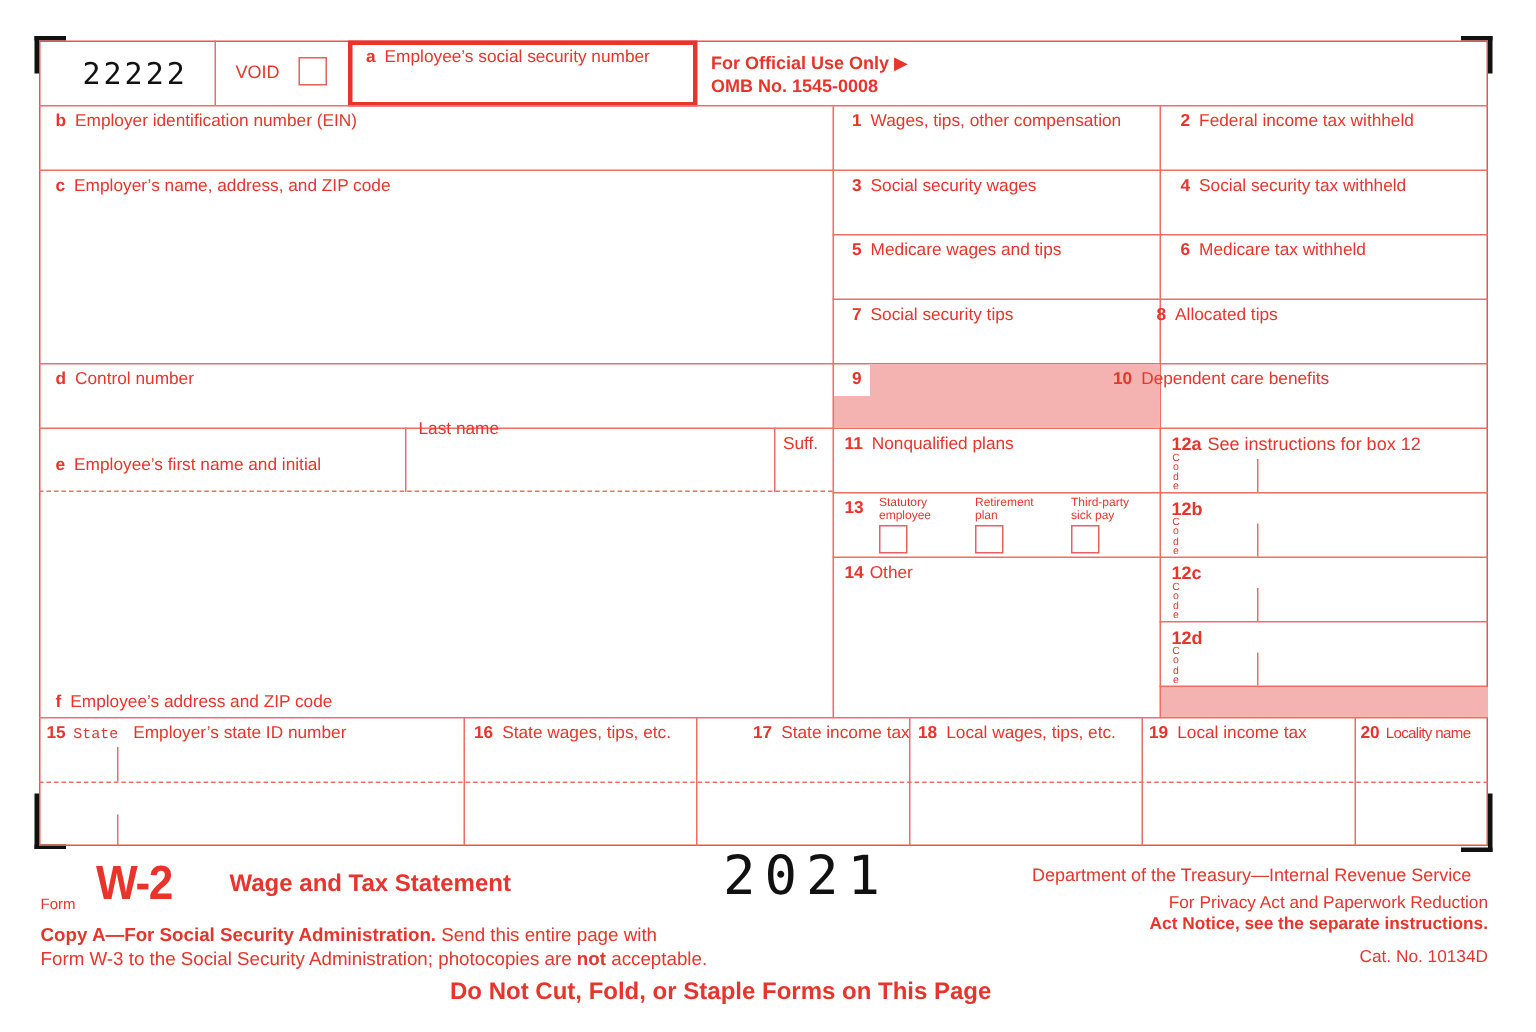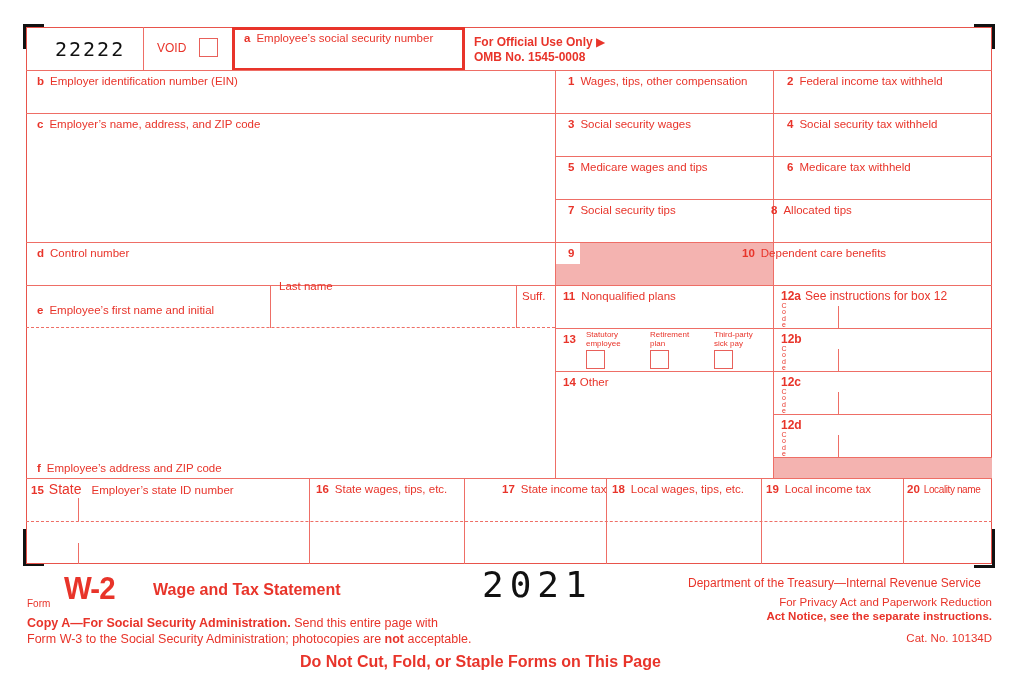--- a/index.html
+++ b/index.html
@@ -137,21 +137,21 @@
 <div class="abs" style="left:840px;top:434px;width:150px;height:22px;"></div>
 
 <div class="line-v" style="left:309px;top:478px;height:86px;"></div>
 <div class="line-v" style="left:464px;top:478px;height:86px;"></div>
 <div class="line-v" style="left:606px;top:478px;height:86px;"></div>
 <div class="line-v" style="left:761px;top:478px;height:86px;"></div>
 <div class="line-v" style="left:903px;top:478px;height:86px;"></div>
 <div class="tick" style="left:78px;top:498px;height:23px;"></div>
 <div class="tick" style="left:78px;top:543px;height:21px;"></div>
 
-<div class="lbl" style="left:31px;top:483px;"><b style="margin-right:5px;">15</b><span style="font-size:14px;">State</span><span style="margin-left:10px;">Employer’s state ID number</span></div>
+<div class="lbl" style="left:31px;top:483px;"><b style="margin-right:5px;">15</b><span style="font-size:10px;font-family:Liberation Mono, monospace;">State</span><span style="margin-left:10px;">Employer’s state ID number</span></div>
 <div class="abs" style="left:27px;top:498px;width:50px;height:22px;"></div>
 <div class="abs" style="left:80px;top:498px;width:228px;height:22px;"></div>
 <div class="abs" style="left:27px;top:522px;width:50px;height:41px;"></div>
 <div class="abs" style="left:80px;top:522px;width:228px;height:41px;"></div>
 
 <div class="lbl" style="left:316px;top:483px;"><b>16</b><span>State wages, tips, etc.</span></div>
 <div class="abs" style="left:310px;top:498px;width:153px;height:22px;"></div>
 <div class="abs" style="left:310px;top:522px;width:153px;height:41px;"></div>
 
 <div class="lbl" style="left:470px;top:483px;margin-left:32px;"><b>17</b><span>State income tax</span></div>

